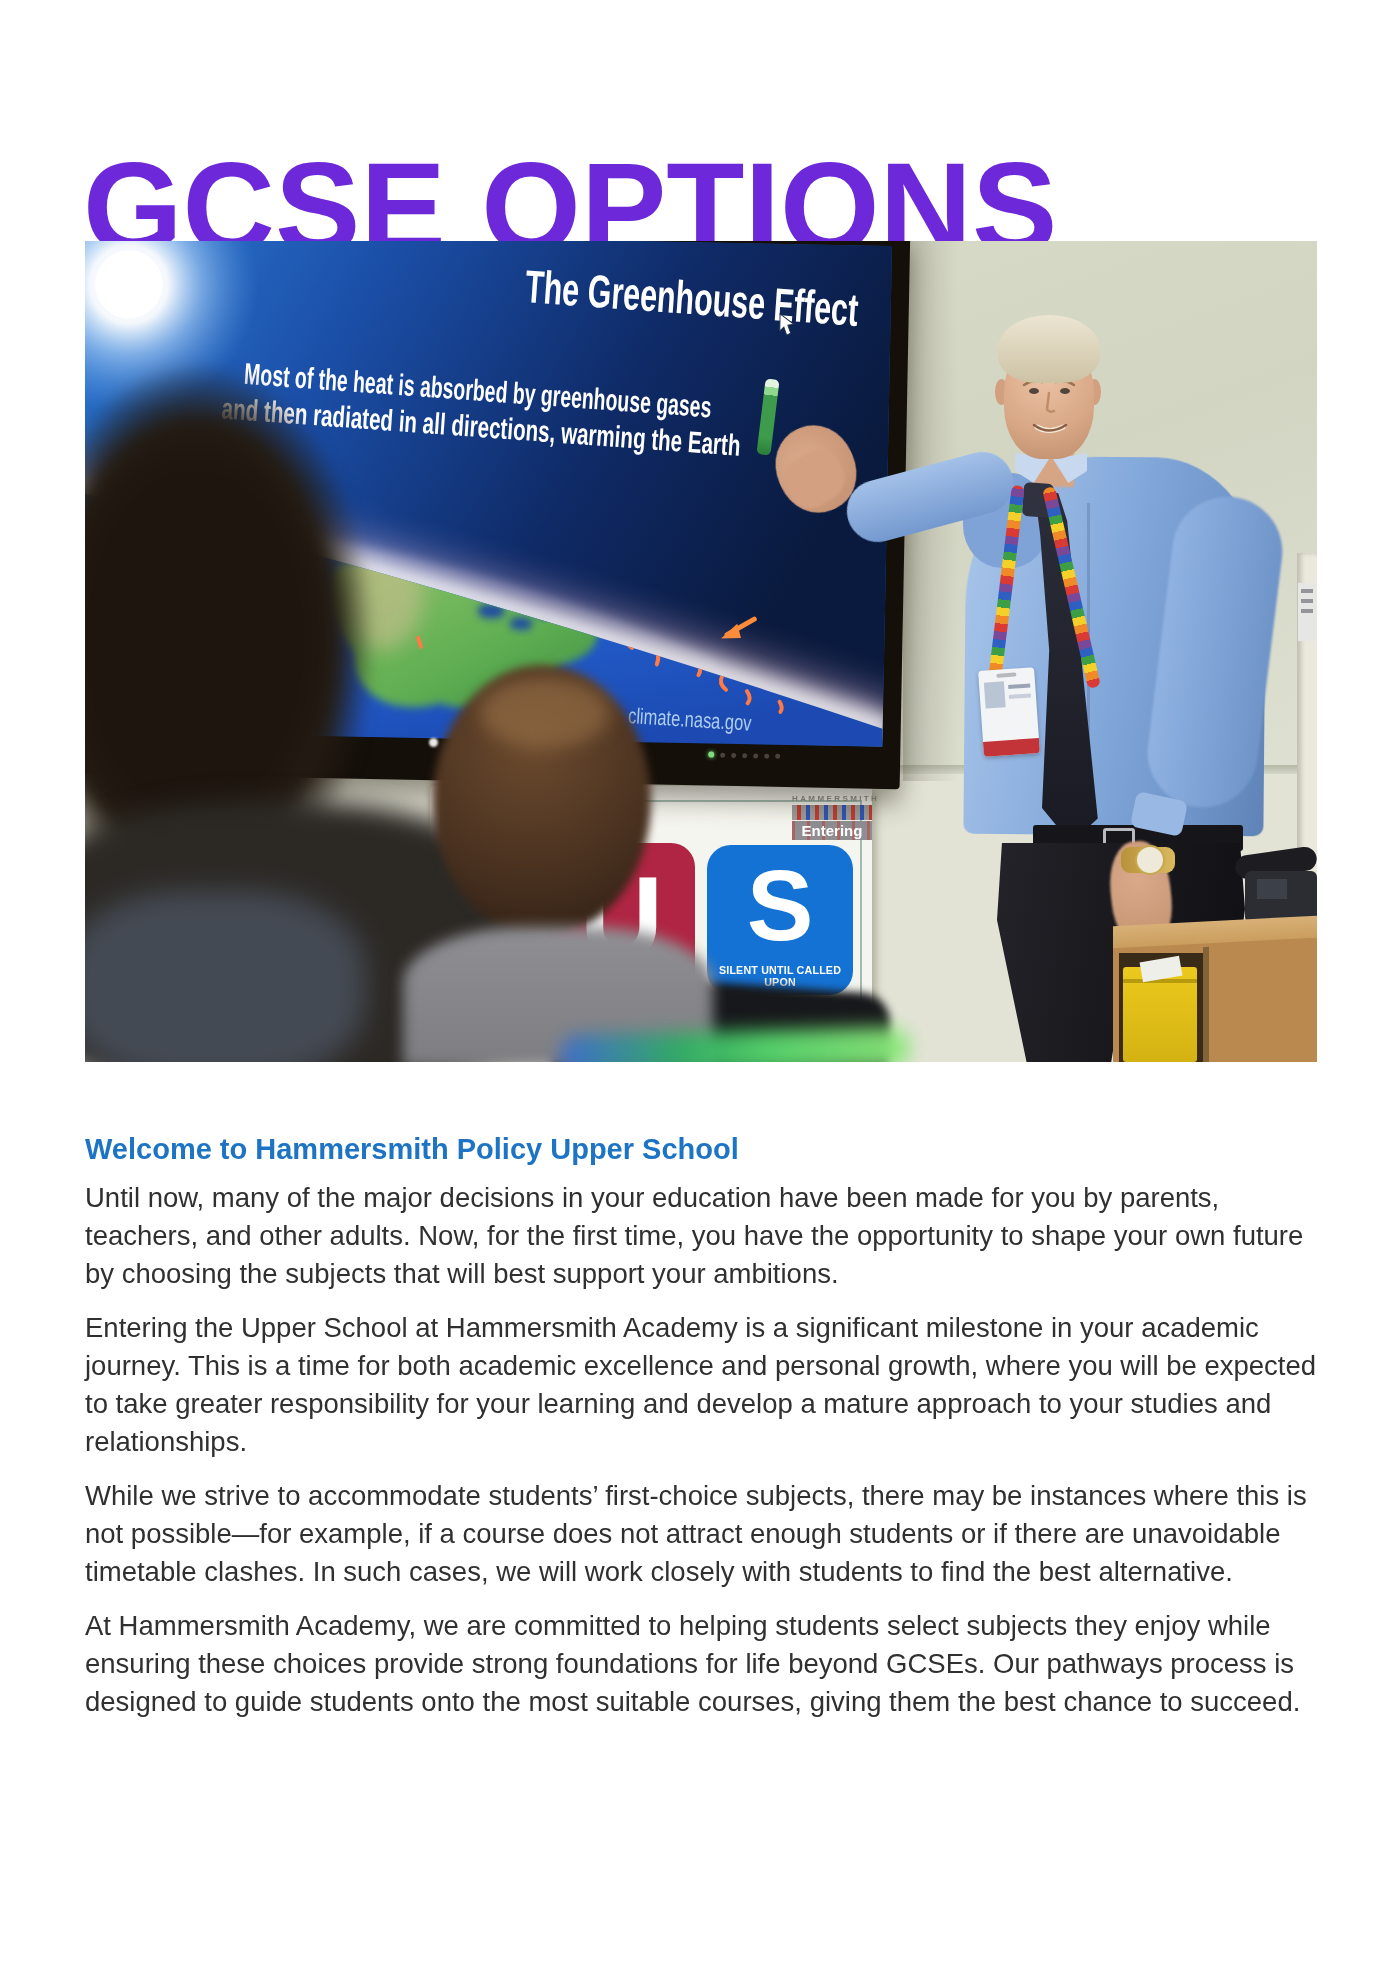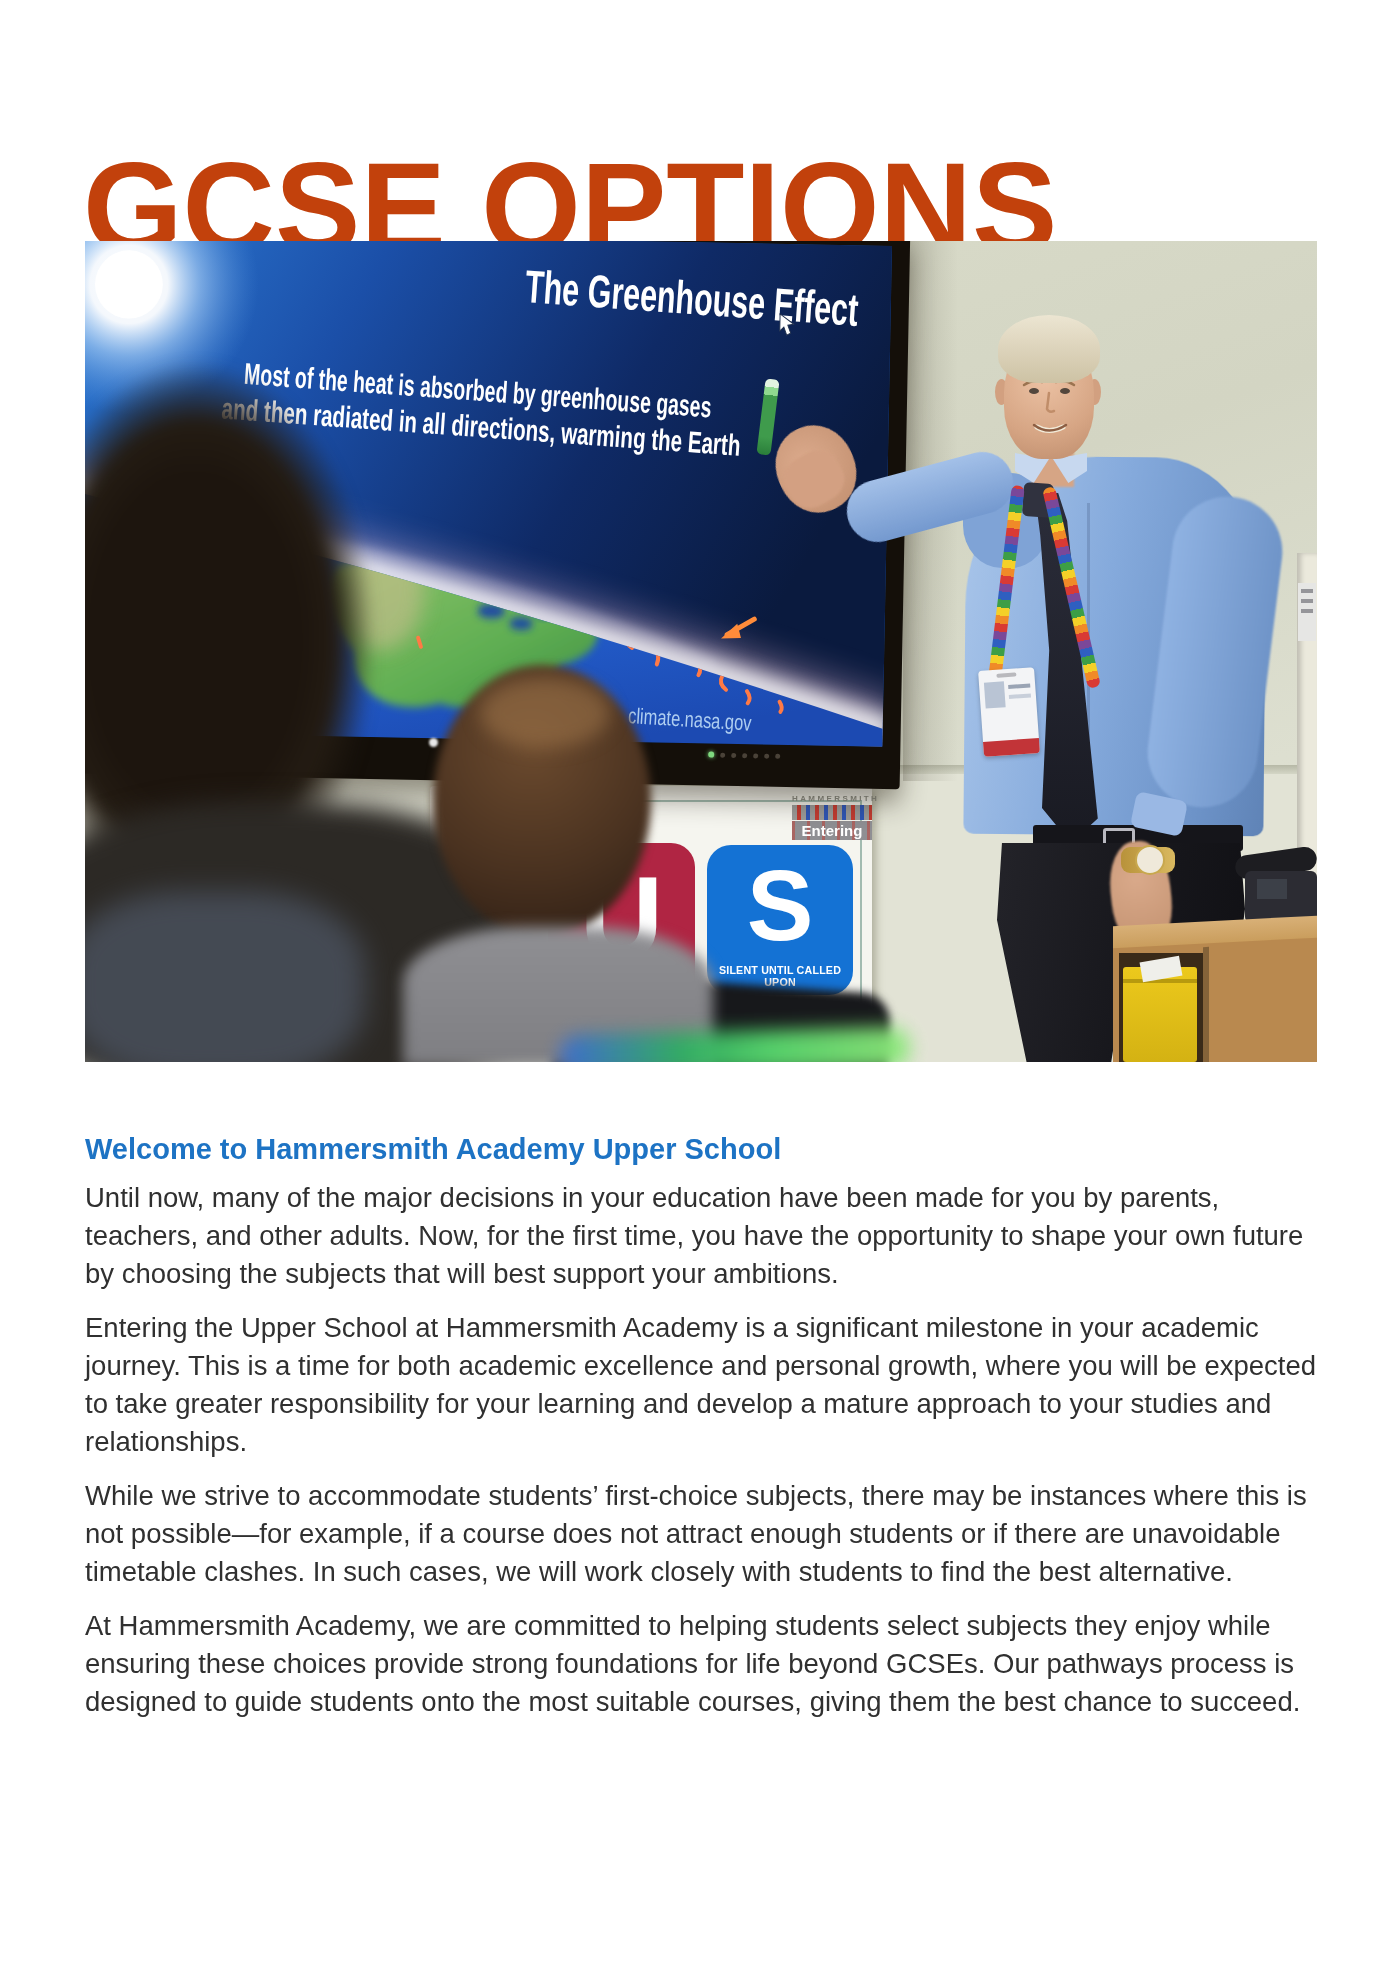--- a/index.html
+++ b/index.html
@@ -1,20 +1,20 @@
 <!DOCTYPE html>
 <html><head>
 <meta charset="utf-8">
 <style>
   html,body{margin:0;padding:0;background:#ffffff;}
   body{font-family:"Liberation Sans", sans-serif; width:1400px; height:1980px; position:relative; overflow:hidden;}
   .abs{position:absolute;}
 
   
-  .page-title{position:absolute; left:83px; top:52px; font-size:128px; font-weight:bold; color:#c2410c; letter-spacing:0px; line-height:1.1; white-space:nowrap;}
+  .page-title{position:absolute; left:83px; top:52px; font-size:128px; font-weight:bold; color:#6d28d9; letter-spacing:0px; line-height:1.1; white-space:nowrap;}
   .content{position:absolute; left:85px; top:1110px; width:1238px;}
   .content h2{font-size:29px; font-weight:bold; color:#1d73c4; margin:22px 0 12px 0; line-height:1.2;}
   .content h2.h2-second{margin:44px 0 24px 0;}
   .content p{font-size:27.5px; color:#303030; line-height:38px; margin:0 0 16px 0;}
 
   
   .photo{position:absolute; left:85px; top:241px; width:1232px; height:821px; overflow:hidden;
          background:linear-gradient(160deg,#dcdecc 0%,#d3d5c3 45%,#dddfd0 75%,#d8dac9 100%);}
   .wall-lower{position:absolute; left:0; top:533px; width:1232px; height:288px; background:#e2e3d5; z-index:1;}
   .wall-rail{position:absolute; left:800px; top:524px; width:432px; height:9px;
@@ -334,18 +334,18 @@
     <div class="chair-back"></div>
     <div class="s-mid-hair"></div>
     <div class="s-mid-sheen"></div>
     <div class="s-mid-clip"></div>
     <div class="s-mid-blazer"></div>
     <div class="desk-streak"></div>
   </div>
 </div>
 
 <div class="content">
-  <h2>Welcome to Hammersmith Academy Upper School</h2>
+  <h2>Welcome to Hammersmith Policy Upper School</h2>
   <p>Until now, many of the major decisions in your education have been made for you by parents, teachers, and other adults. Now, for the first time, you have the opportunity to shape your own future by choosing the subjects that will best support your ambitions.</p>
   <p>Entering the Upper School at Hammersmith Academy is a significant milestone in your academic journey. This is a time for both academic excellence and personal growth, where you will be expected to take greater responsibility for your learning and develop a mature approach to your studies and relationships.</p>
   <p>While we strive to accommodate students’ first-choice subjects, there may be instances where this is not possible—for example, if a course does not attract enough students or if there are unavoidable timetable clashes. In such cases, we will work closely with students to find the best alternative.</p>
   <p>At Hammersmith Academy, we are committed to helping students select subjects they enjoy while ensuring these choices provide strong foundations for life beyond GCSEs. Our pathways process is designed to guide students onto the most suitable courses, giving them the best chance to succeed.</p>
 </div>
 
 </body></html>

